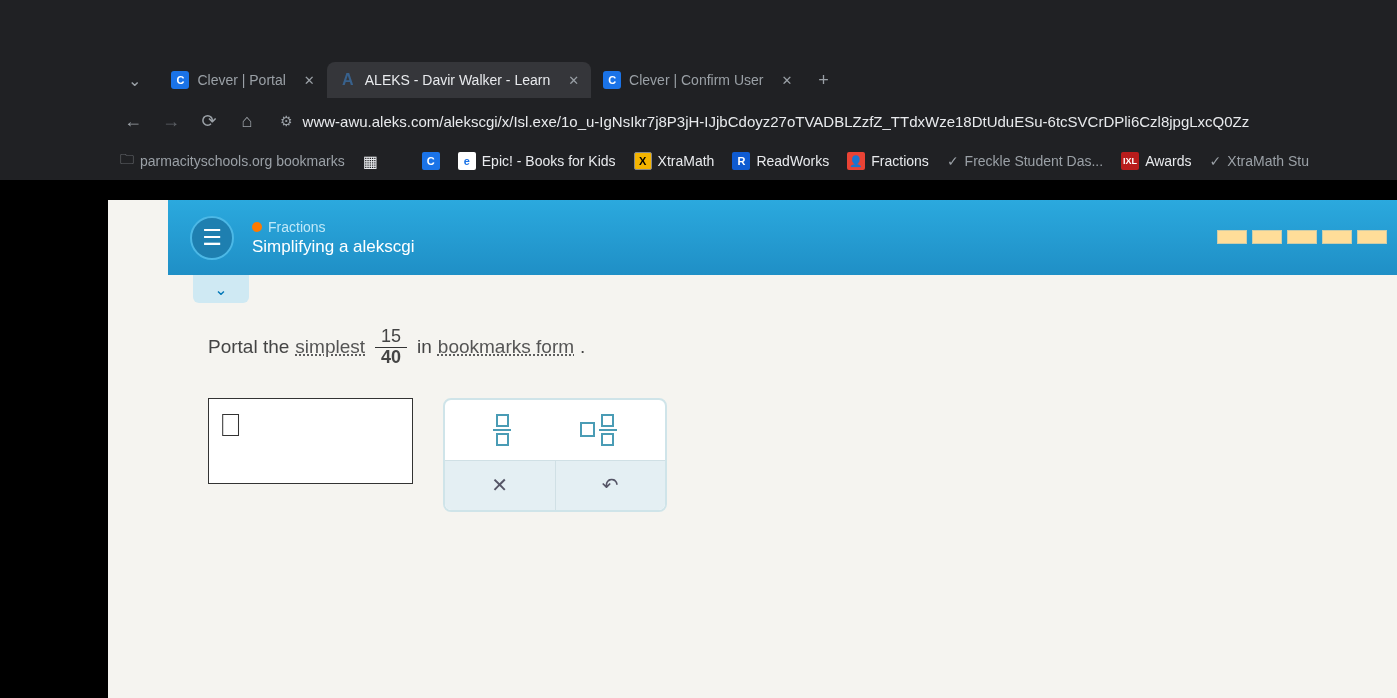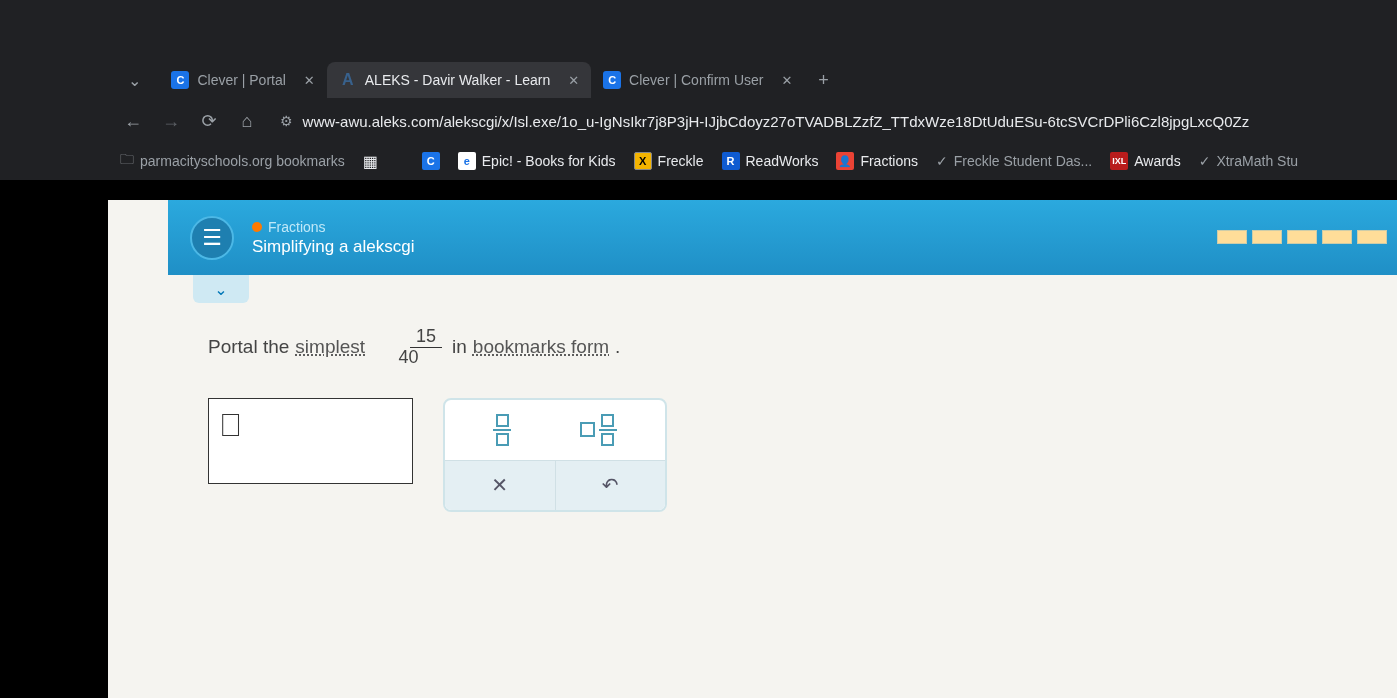--- a/index.html
+++ b/index.html
@@ -162,22 +162,22 @@
     padding: 24px 40px;
     color: #444;
     font-size: 19px;
   }
   .q-text { display:flex; align-items:center; gap:6px; }
   .q-link { color:#555; text-decoration: underline dotted; cursor:pointer;}
   .fraction {
     display:inline-flex; flex-direction:column; align-items:center;
     font-size:18px; margin: 0 4px; line-height:1.1;
   }
-  .fraction .num { border-bottom:1.5px solid #333; padding:0 6px;margin-left:35px;}
-  .fraction .den { padding:0 6px;}
+  .fraction .num { border-bottom:1.5px solid #333; padding:0 6px;}
+  .fraction .den { padding:0 6px;font-weight:bold;}
   
   .answer-row {
     display:flex; gap:30px; margin-top:30px; align-items:flex-start;
   }
   .answer-box {
     width: 205px; height: 86px;
     border: 1.5px solid #333;
     background:#fff;
     padding: 8px 12px;
     display:flex;
@@ -263,21 +263,21 @@
     <div class="bm-sep"></div>
     <div class="bookmark-item">
       <span class="bm-icon bk-c">C</span>
     </div>
     <div class="bookmark-item">
       <span class="bm-icon bk-e">e</span>
       <span>Epic! - Books for Kids</span>
     </div>
     <div class="bookmark-item">
       <span class="bm-icon bk-x">X</span>
-      <span>Freckle</span>
+      <span>XtraMath</span>
     </div>
     <div class="bookmark-item">
       <span class="bm-icon bk-r">R</span>
       <span>ReadWorks</span>
     </div>
     <div class="bookmark-item">
       <span class="bm-icon bk-cw">👤</span>
       <span>Fractions</span>
     </div>
     <div class="bookmark-item bm-freckle">

